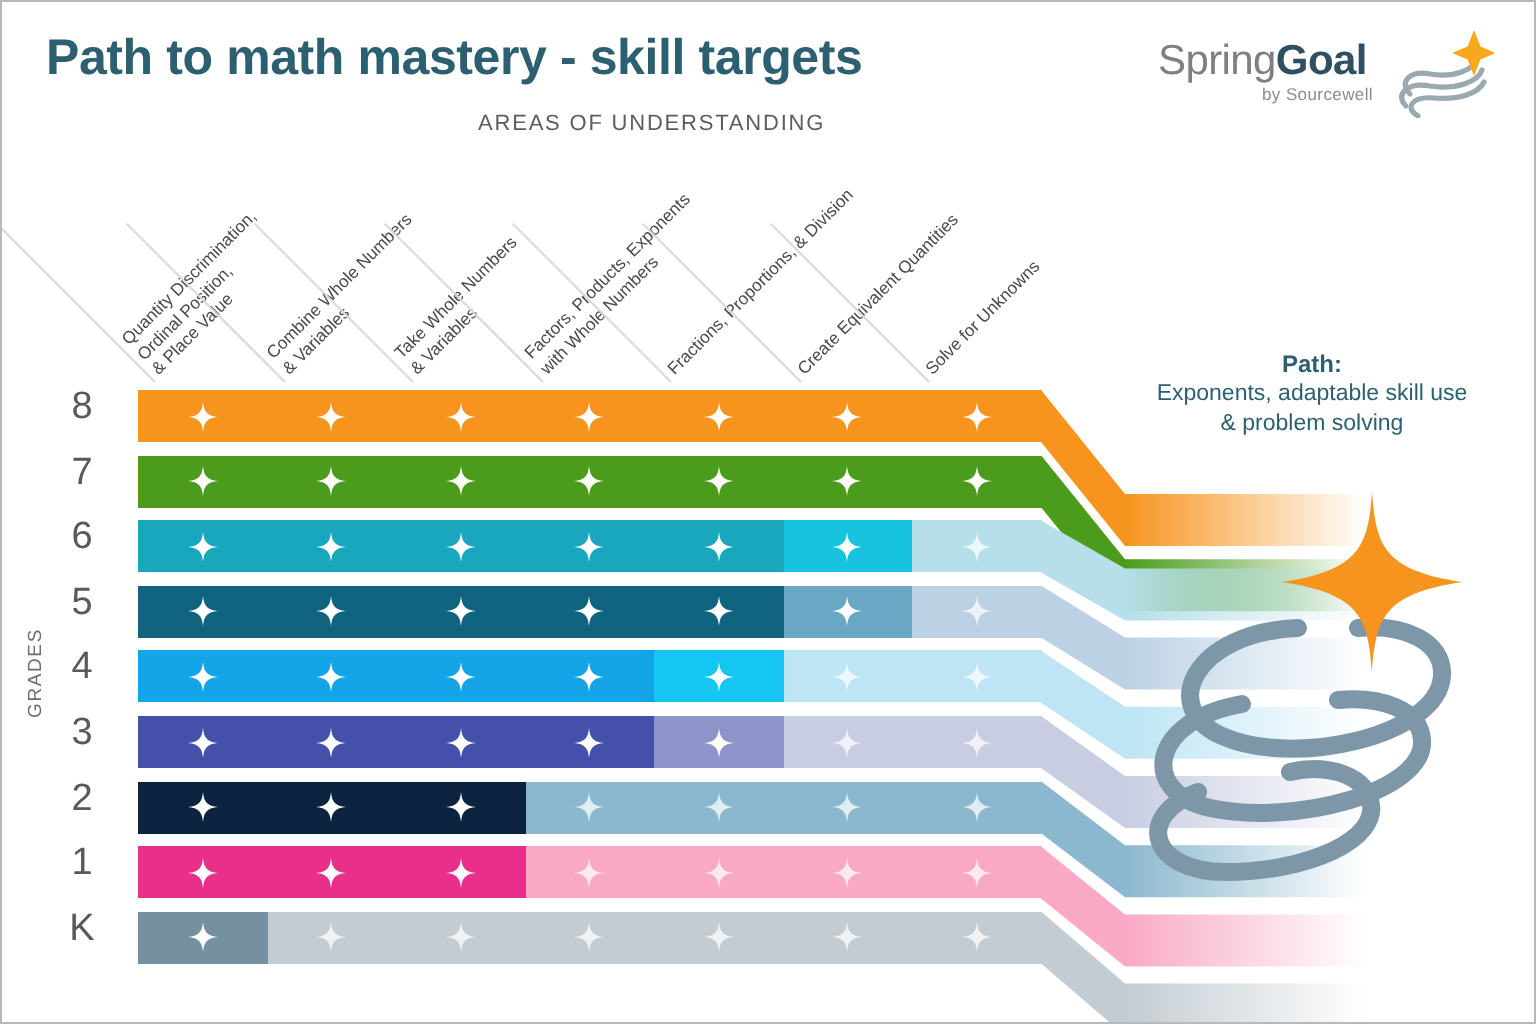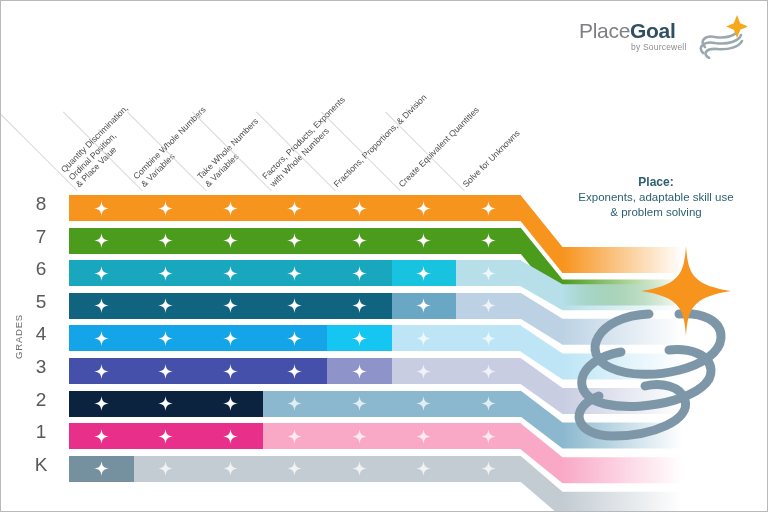--- a/index.html
+++ b/index.html
@@ -107,34 +107,36 @@
     text-align:center;color:#2c6070;
     font-size:11.5px;line-height:15px;
   }
   #goal-title{font-weight:bold;font-size:12px;display:block;}
 </style>
 </head>
 <body>
 
 <div id="root">
 
+  <div id="title">Path to math mastery - skill targets</div>
 
   <div id="logo">
     <div id="logo-text">
-      <span>Place</span><b>Goal</b>
+      <span>Spring</span><b>Goal</b>
     </div>
     <div id="logo-sub">by Sourcewell</div>
     <svg id="logo-mark" viewBox="0 0 50 44">
       <path d="M8 32 C2 26, 8 20, 18 22 C30 24, 40 20, 42 14" stroke="#9aa8b0" stroke-width="2.6" fill="none" stroke-linecap="round"></path>
       <path d="M6 38 C0 32, 7 26, 18 28 C31 30, 42 26, 44 20" stroke="#9aa8b0" stroke-width="2.6" fill="none" stroke-linecap="round"></path>
       <path d="M12 43 C5 39, 9 33, 20 34 C32 35, 42 32, 45 26" stroke="#9aa8b0" stroke-width="2.6" fill="none" stroke-linecap="round"></path>
       <path d="M40 0 L43.2 8.3 L51 11.5 L43.2 14.7 L40 23 L36.8 14.7 L29 11.5 L36.8 8.3 Z" fill="#f7a81b"></path>
     </svg>
   </div>
 
+  <div id="areas-label">AREAS OF UNDERSTANDING</div>
 
   <div id="grades-label">GRADES</div>
 
   <div id="col-head">
       <div class="col-tick" style="left: 76px;"></div>
       <div class="col-label" style="left: 80px;">
         <div>Quantity Discrimination,</div>
         <div>Ordinal Position,</div>
         <div>&amp; Place Value</div>
       </div>
@@ -622,18 +624,18 @@
     <path d="M88 28 C36 30, 18 68, 50 82 C86 98, 158 82, 160 52 C161 34, 140 26, 118 28" stroke="#7d97a8" stroke-width="9" fill="none" stroke-linecap="round"></path>
     <path d="M60 66 C14 74, 8 110, 44 118 C86 127, 152 110, 150 84 C149 68, 128 62, 108 64" stroke="#7d97a8" stroke-width="9" fill="none" stroke-linecap="round"></path>
     <path d="M38 110 C6 122, 14 150, 52 150 C92 150, 130 134, 124 114 C120 100, 100 96, 84 100" stroke="#7d97a8" stroke-width="9" fill="none" stroke-linecap="round"></path>
   </svg>
 
   <svg id="goalstar" viewBox="0 0 90 90">
     <path d="M45 0 C47 26, 50 39, 90 45 C50 51, 47 64, 45 90 C43 64, 40 51, 0 45 C40 39, 43 26, 45 0 Z" fill="#f7941e"></path>
   </svg>
 
   <div id="goal">
-    <span id="goal-title">Place:</span>
+    <span id="goal-title">Path:</span>
     <span>Exponents, adaptable skill use</span><br>
     <span>&amp; problem solving</span>
   </div>
 
 </div>
 
 </body></html>

